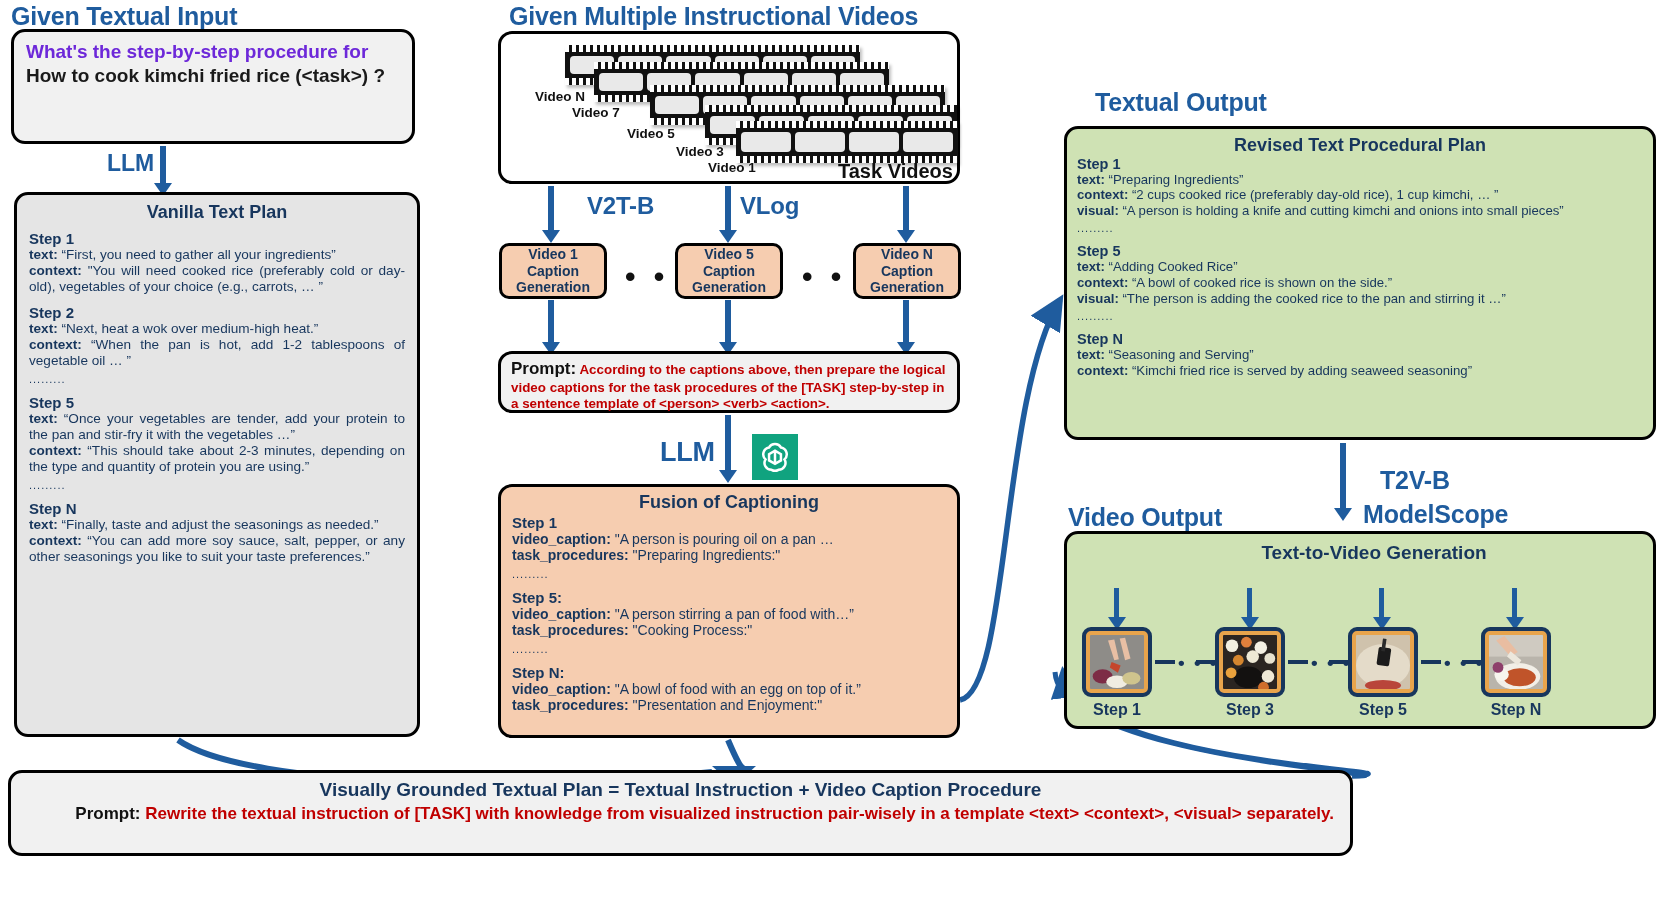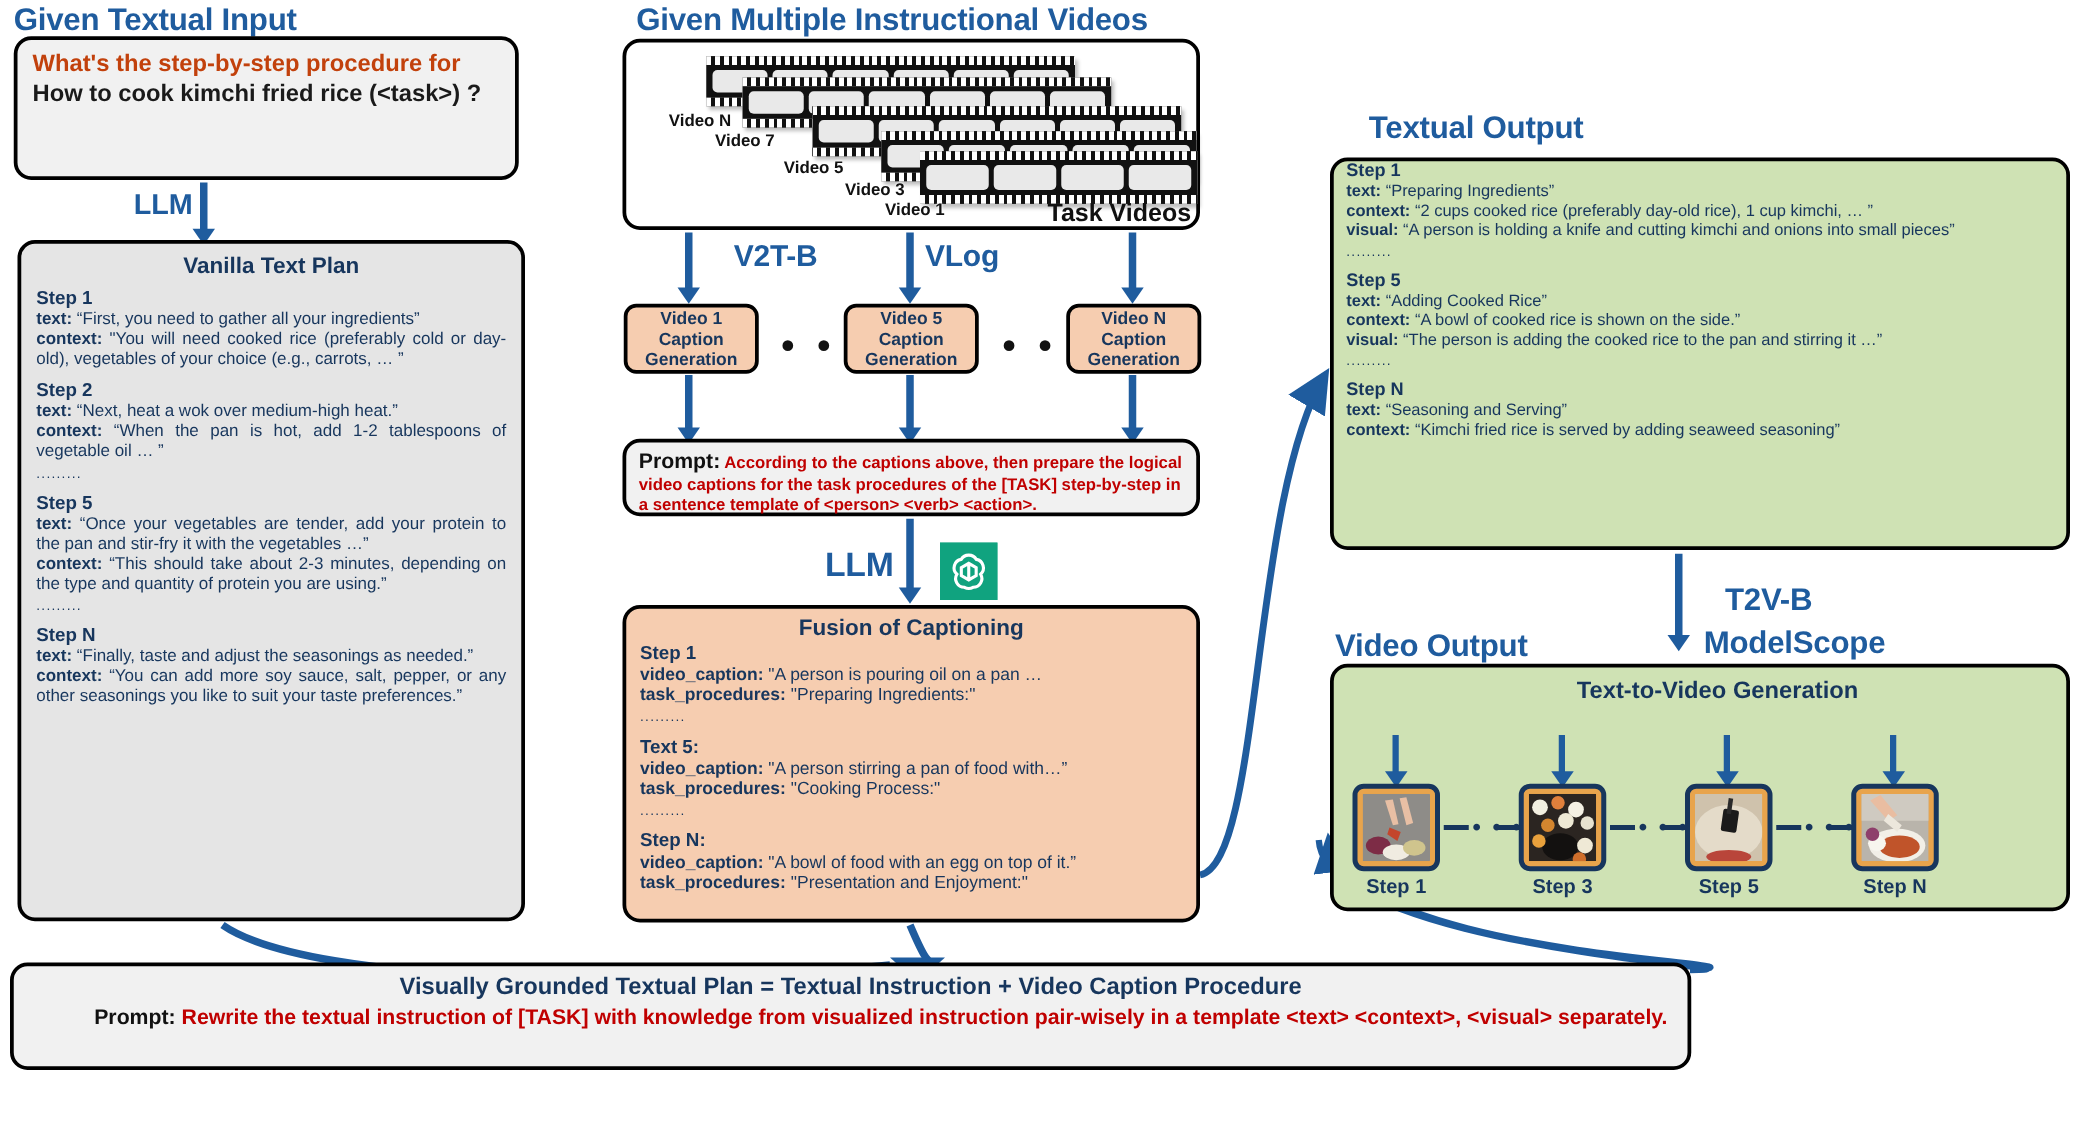--- a/index.html
+++ b/index.html
@@ -41,21 +41,21 @@
   }
   
   .steps{color:#17365d;}
   .step-head{font-weight:bold;font-size:14.5px;margin-top:9px;}
   .step-line{font-size:13.3px;line-height:1.18;text-align:justify;}
   .step-line b{font-weight:bold;}
   .dots{font-size:11px;letter-spacing:1px;line-height:1;margin:4px 0 0 0;}
 
   
   .q-text{font-size:19px;font-weight:bold;line-height:1.28;color:#1a1a1a;}
-  .q-red{color:#c2410c;}
+  .q-red{color:#6d28d9;}
 
   
   .arrow-v{position:absolute;background:#1f5c9e;width:6px;}
   .arrow-head-d{
     position:absolute;width:0;height:0;
     border-left:9px solid transparent;
     border-right:9px solid transparent;
     border-top:13px solid #1f5c9e;
   }
   .label-blue{color:#1f5c9e;font-weight:bold;}
@@ -307,33 +307,34 @@
   </svg>
 </div>
 
 <div class="abs box box-orange" style="left:498px;top:484px;width:462px;height:254px;">
   <div class="box-title" style="padding:5px 0 0 0;font-size:18px;">Fusion of Captioning</div>
   <div class="steps" id="fusion-steps" style="padding:0 11px;">
       <div class="step-head" style="font-size: 15px; margin-top: 1px;">Step 1</div>
       <div class="step-line" style="font-size: 14px;"><b>video_caption: </b><span>"A person is pouring oil on a pan …</span></div>
       <div class="step-line" style="font-size: 14px;"><b>task_procedures: </b><span>"Preparing Ingredients:"</span></div>
       <div class="dots" style="margin-top: 5px;">.........</div>
-      <div class="step-head" style="font-size: 15px;">Text 5:</div>
+      <div class="step-head" style="font-size: 15px;">Step 5:</div>
       <div class="step-line" style="font-size: 14px;"><b>video_caption: </b><span>"A person stirring a pan of food with…”</span></div>
       <div class="step-line" style="font-size: 14px;"><b>task_procedures: </b><span>"Cooking Process:"</span></div>
       <div class="dots" style="margin-top: 5px;">.........</div>
       <div class="step-head" style="font-size: 15px;">Step N:</div>
       <div class="step-line" style="font-size: 14px;"><b>video_caption: </b><span>"A bowl of food with an egg on top of it.”</span></div>
       <div class="step-line" style="font-size: 14px;"><b>task_procedures: </b><span>"Presentation and Enjoyment:"</span></div>
     </div>
 </div>
 
 <div class="abs sec-title" style="left:1070px;top:88px;font-size:25px;margin-left:25px;">Textual Output</div>
 
 <div class="abs box box-green" style="left:1064px;top:126px;width:592px;height:314px;">
+  <div class="box-title" style="padding:6px 0 0 0;font-size:18px;">Revised Text Procedural Plan</div>
   <div class="steps" id="revised-steps" style="padding:0 10px;">
       <div class="step-head" style="font-size: 14.5px; margin-top: 0px;">Step 1</div>
       <div class="step-line" style="font-size: 13.2px;"><b>text: </b><span>“Preparing Ingredients”</span></div>
       <div class="step-line" style="font-size: 13.2px;"><b>context: </b><span>“2 cups cooked rice (preferably day-old rice), 1 cup kimchi, … ”</span></div>
       <div class="step-line" style="font-size: 13.2px;"><b>visual: </b><span>“A person is holding a knife and cutting kimchi and onions into small pieces”</span></div>
       <div class="dots" style="margin-top: 5px;">.........</div>
       <div class="step-head" style="font-size: 14.5px;">Step 5</div>
       <div class="step-line" style="font-size: 13.2px;"><b>text: </b><span>“Adding Cooked Rice”</span></div>
       <div class="step-line" style="font-size: 13.2px;"><b>context: </b><span>“A bowl of cooked rice is shown on the side.”</span></div>
       <div class="step-line" style="font-size: 13.2px;"><b>visual: </b><span>“The person is adding the cooked rice to the pan and stirring it …”</span></div>

